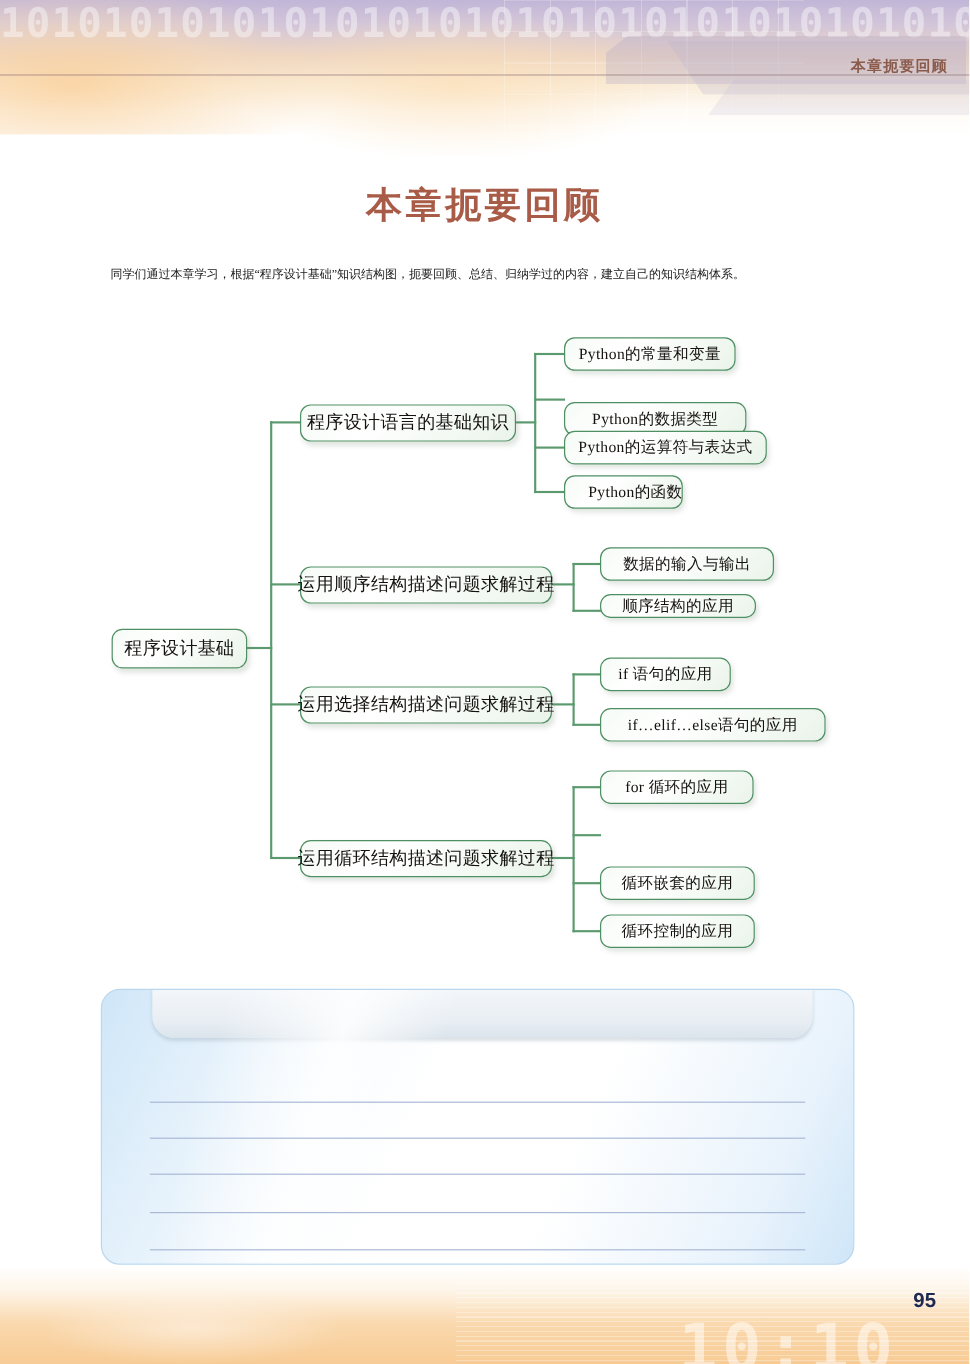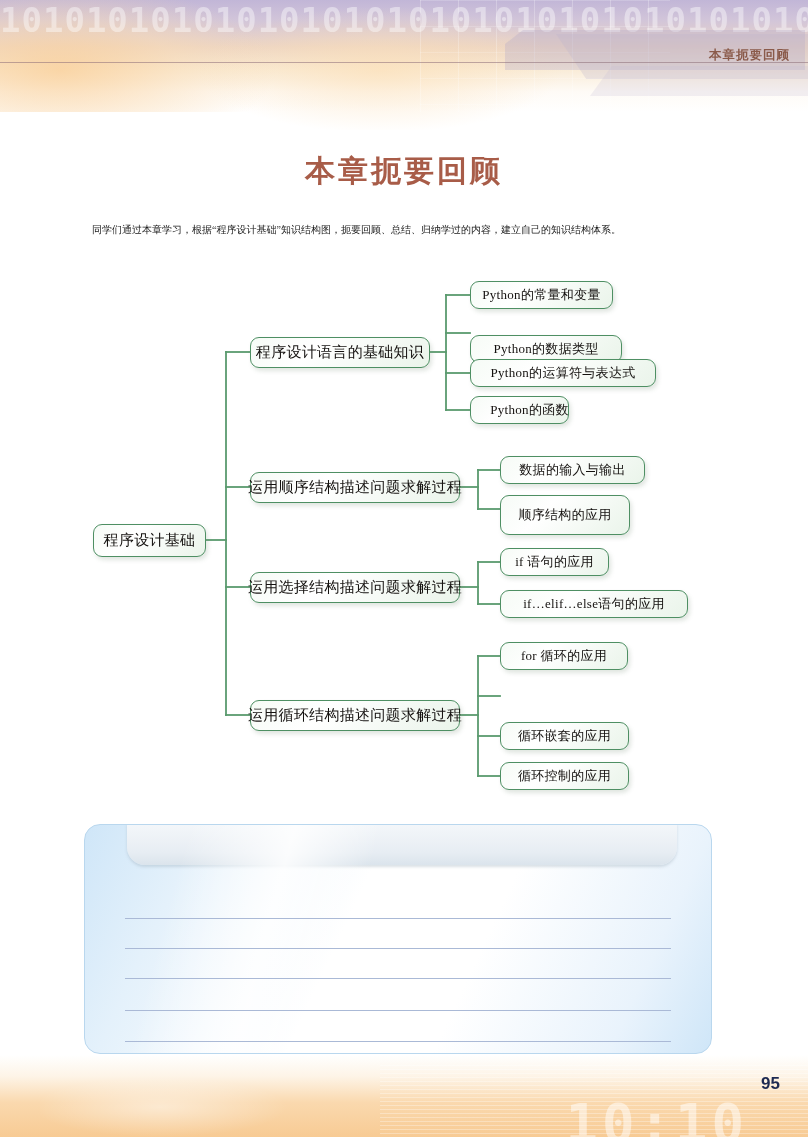--- a/index.html
+++ b/index.html
@@ -325,25 +325,25 @@
 
   <div class="node" style="left:93px; top:524px; width:113px; height:33px;">程序设计基础</div>
 
   <div class="node" style="left:250px; top:337px; width:180px; height:31px;">程序设计语言的基础知识</div>
   <div class="node" style="left:250px; top:472px; width:210px; height:31px;">运用顺序结构描述问题求解过程</div>
   <div class="node" style="left:250px; top:572px; width:210px; height:31px;">运用选择结构描述问题求解过程</div>
   <div class="node" style="left:250px; top:700px; width:210px; height:31px;text-align:right;">运用循环结构描述问题求解过程</div>
 
   <div class="node small" style="left:470px; top:281px; width:143px; height:28px;">Python的常量和变量</div>
   <div class="node small" style="left:470px; top:319px; width:152px; height:28px;margin-top:16px;">Python的数据类型</div>
-  <div class="node small" style="left:470px; top:359px; width:186px; height:28px;">Python的运算符与表达式</div>
+  <div class="node small" style="left:470px; top:359px; width:169px; height:28px;">Python的运算符与表达式</div>
   <div class="node small" style="left:470px; top:396px; width:99px; height:28px;padding-left:20px;">Python的函数</div>
 
   <div class="node small" style="left:500px; top:456px; width:145px; height:28px;">数据的输入与输出</div>
-  <div class="node small" style="left:500px; top:495px; width:130px; height:40px;">顺序结构的应用</div>
+  <div class="node small" style="left:500px; top:495px; width:130px; height:20px;">顺序结构的应用</div>
 
   <div class="node small" style="left:500px; top:548px; width:109px; height:28px;">if 语句的应用</div>
   <div class="node small" style="left:500px; top:590px; width:188px; height:28px;">if…elif…else语句的应用</div>
 
   <div class="node small" style="left:500px; top:642px; width:128px; height:28px;">for 循环的应用</div>
   <div class="node small" style="left:500px; top:722px; width:129px; height:28px;">循环嵌套的应用</div>
   <div class="node small" style="left:500px; top:762px; width:129px; height:28px;">循环控制的应用</div>
 
   <div class="panel">
     <div class="panel-tabtop"></div>

